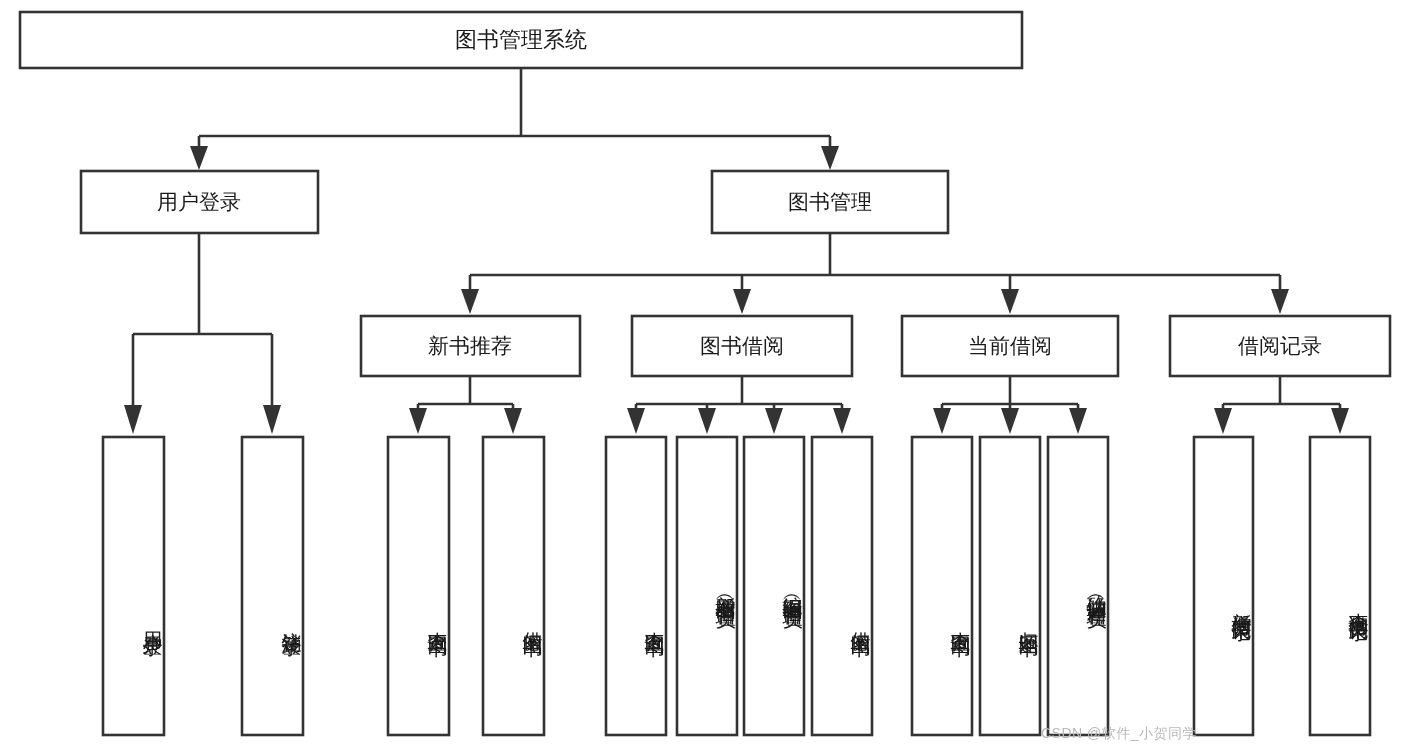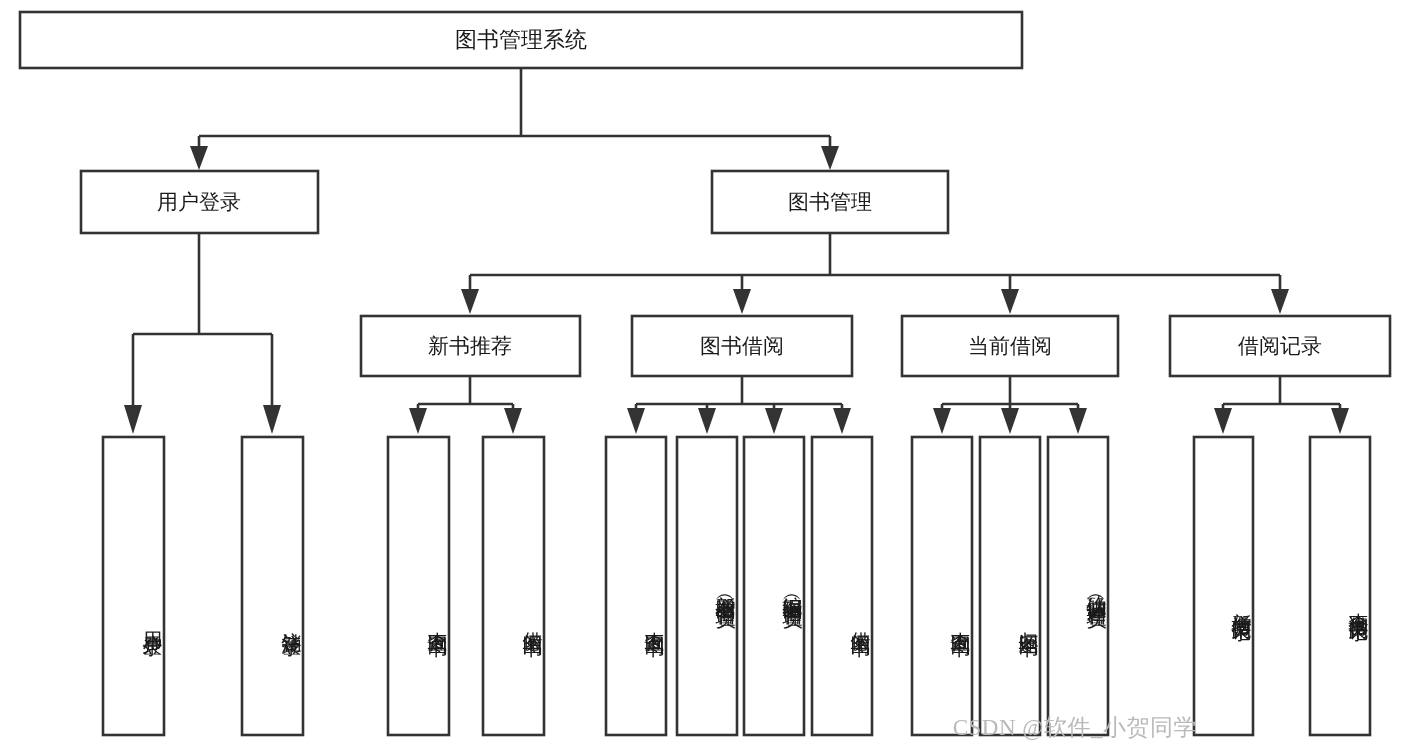--- a/index.html
+++ b/index.html
@@ -69,22 +69,22 @@
     white-space: nowrap;
     display: flex;
     align-items: flex-start;
     justify-content: center;
     pointer-events: none;
   }
   .watermark {
     position: absolute;
     right: 8px;
     bottom: 4px;
-    font-family: Liberation Serif, serif;
-    font-size: 23px;
+    font-family: Liberation Sans, sans-serif;
+    font-size: 14px;
     color: #b9b9b9;
     letter-spacing: 0.5px;
     white-space: nowrap;
   }
 </style>
 </head>
 <body>
 
 <div id="diagram-root">
 

